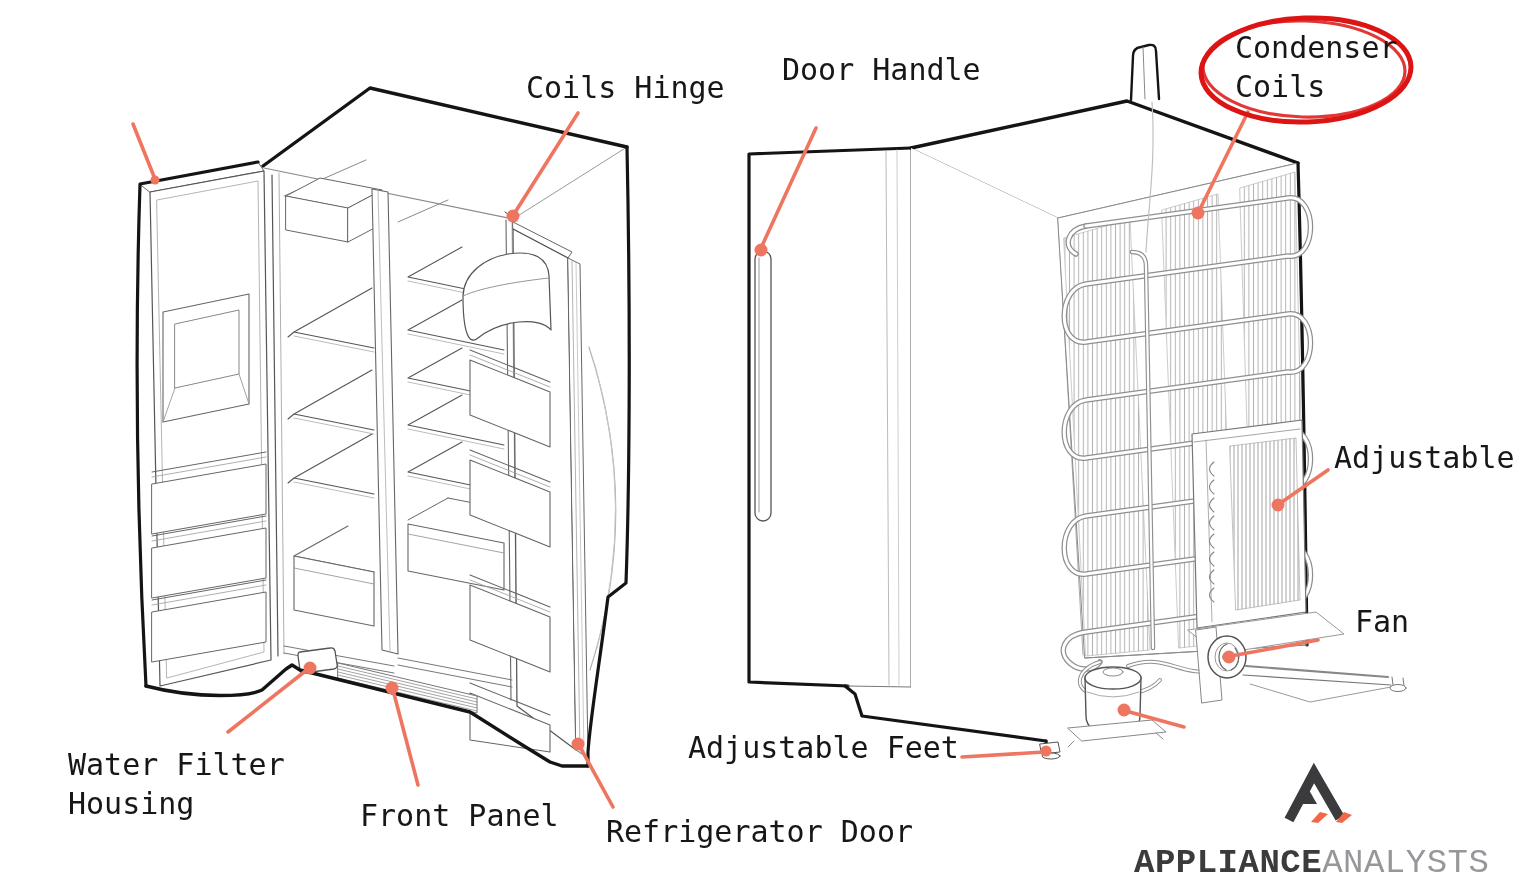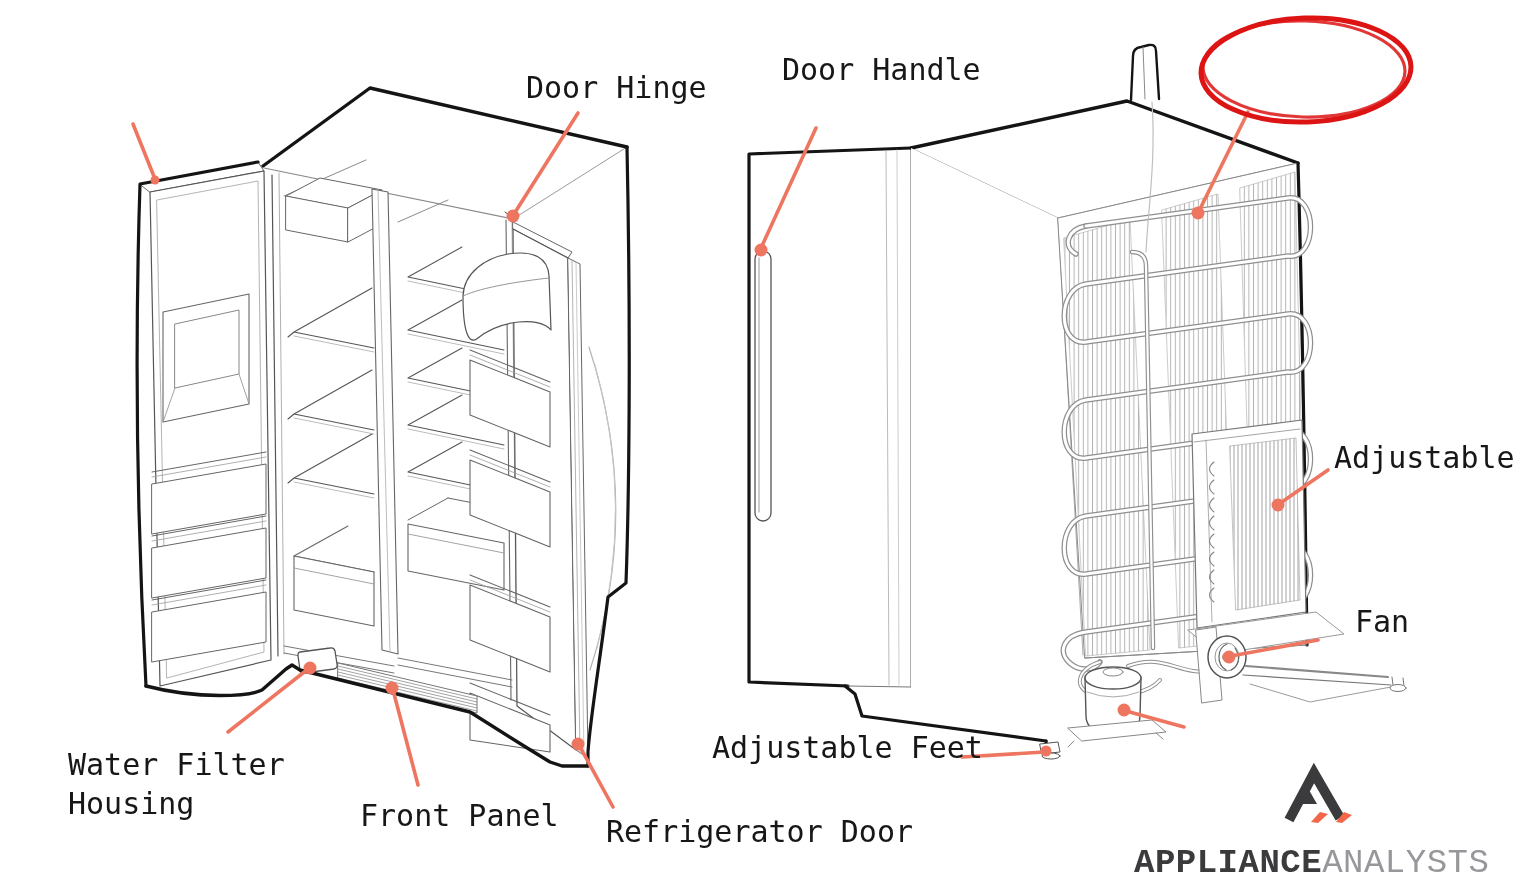--- a/index.html
+++ b/index.html
@@ -8,21 +8,21 @@
   #art{position:absolute;left:0;top:0;}
   .label{position:absolute;font-size:30px;line-height:39px;color:#171717;
          white-space:pre-line;letter-spacing:0;}
   #label-freezer-door{left:38px;top:86px;}
   #label-door-hinge{left:526px;top:68px;}
   #label-door-handle{left:782px;top:50px;}
   #label-condenser-coils{left:1235px;top:28px;}
   #label-evaporator{left:1334px;top:438px;}
   #label-fan{left:1355px;top:602px;}
   #label-compressor{left:1192px;top:707px;}
-  #label-adjustable-feet{left:712px;top:728px;}
+  #label-adjustable-feet{left:688px;top:728px;}
   #label-water-filter-housing{left:68px;top:733px;margin-top:12px;}
   #label-front-panel{left:360px;top:796px;}
   #label-refrigerator-door{left:606px;top:812px;}
   #logo-text{position:absolute;left:1134px;top:844px;
      font-family:Liberation Mono, monospace;font-size:34px;letter-spacing:0.5px;
      white-space:nowrap;}
   .brand-bold{font-weight:bold;color:#3b3b3d;}
   .brand-light{font-weight:normal;color:#97979b;}
 </style>
 </head>
@@ -290,26 +290,28 @@
   </g>
 
   <g>
     <path d="M1289,820 L1314,773 L1340,818" fill="none" stroke="#3b3b3d" stroke-width="10"></path>
     <path d="M1302,804 L1317,804 L1309,790 Z" fill="#3b3b3d"></path>
     <polygon points="1311,822 1320,812 1328,814 1318,823" fill="#f2664a"></polygon>
     <polygon points="1336,822 1344,812 1352,815 1342,823" fill="#f2664a"></polygon>
   </g>
 </svg>
 
-<div class="label" id="label-door-hinge">Door Hinge</div>
+<div class="label" id="label-door-hinge">Coils Hinge</div>
 <div class="label" id="label-water-filter-housing">Water Filter
 Housing</div>
 <div class="label" id="label-front-panel">Front Panel</div>
 <div class="label" id="label-refrigerator-door">Refrigerator Door</div>
 <div class="label" id="label-door-handle">Door Handle</div>
+<div class="label" id="label-condenser-coils">Condenser
+Coils</div>
 <div class="label" id="label-evaporator">Adjustable</div>
 <div class="label" id="label-fan">Fan</div>
 <div class="label" id="label-adjustable-feet">Adjustable Feet</div>
 
 <div id="logo-text">
   <span class="brand-bold">APPLIANCE</span><span class="brand-light">ANALYSTS</span>
 </div>
 
 </div>
 

